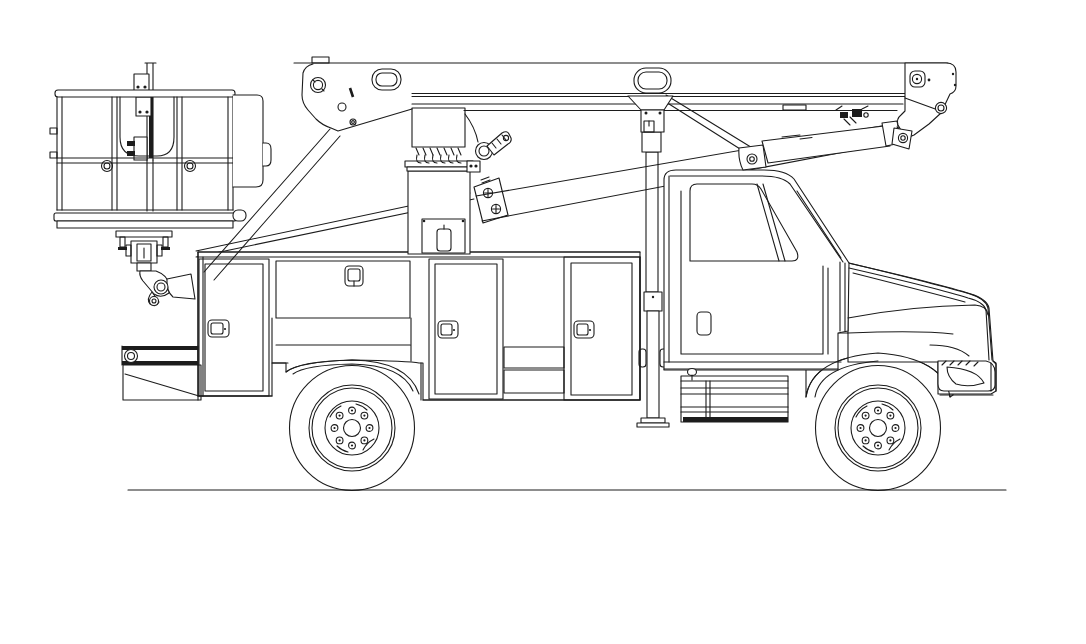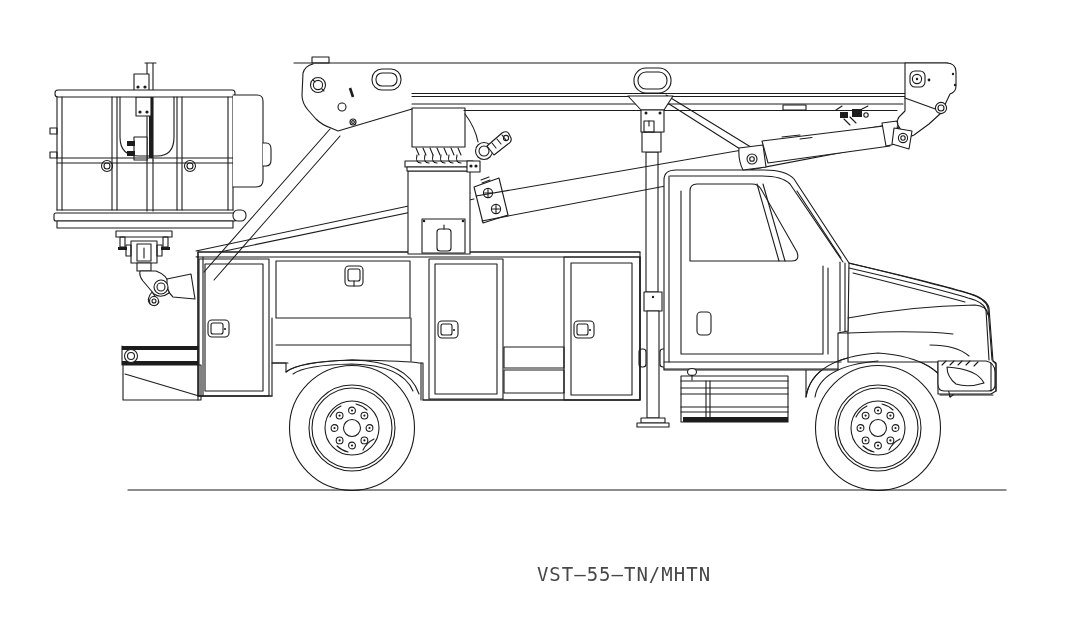--- a/index.html
+++ b/index.html
@@ -385,14 +385,13 @@
           <circle class="dark" cx="12.4" cy="-12.4" r="1.1"></circle>
       <circle class="ln" cx="0" cy="0" r="8.5"></circle>
     </g>
   </defs>
   <use href="#wheel" x="352" y="428"></use>
   <use href="#wheel" x="878" y="428"></use>
 
   <path class="ln" d="M128,490 H1006" stroke-width="1.3"></path>
 </svg>
 
-<div class="fig-label">VST–55–TN/MHTN</div>
 </div>
 
 </body></html>

